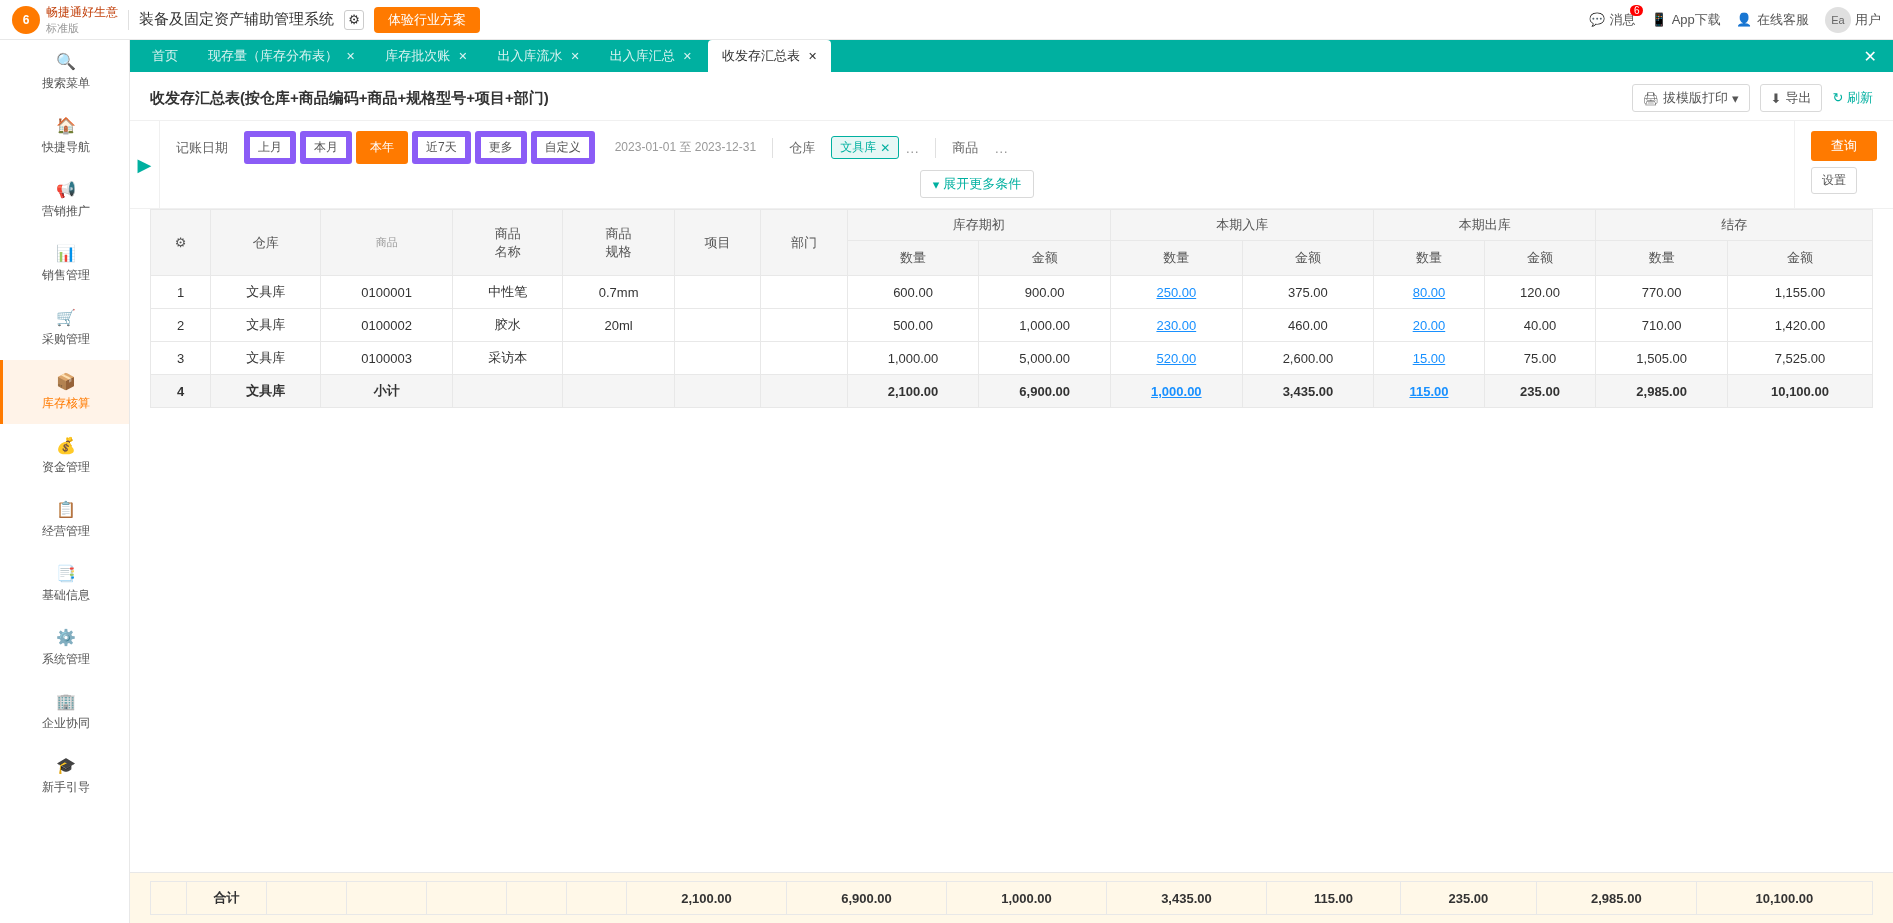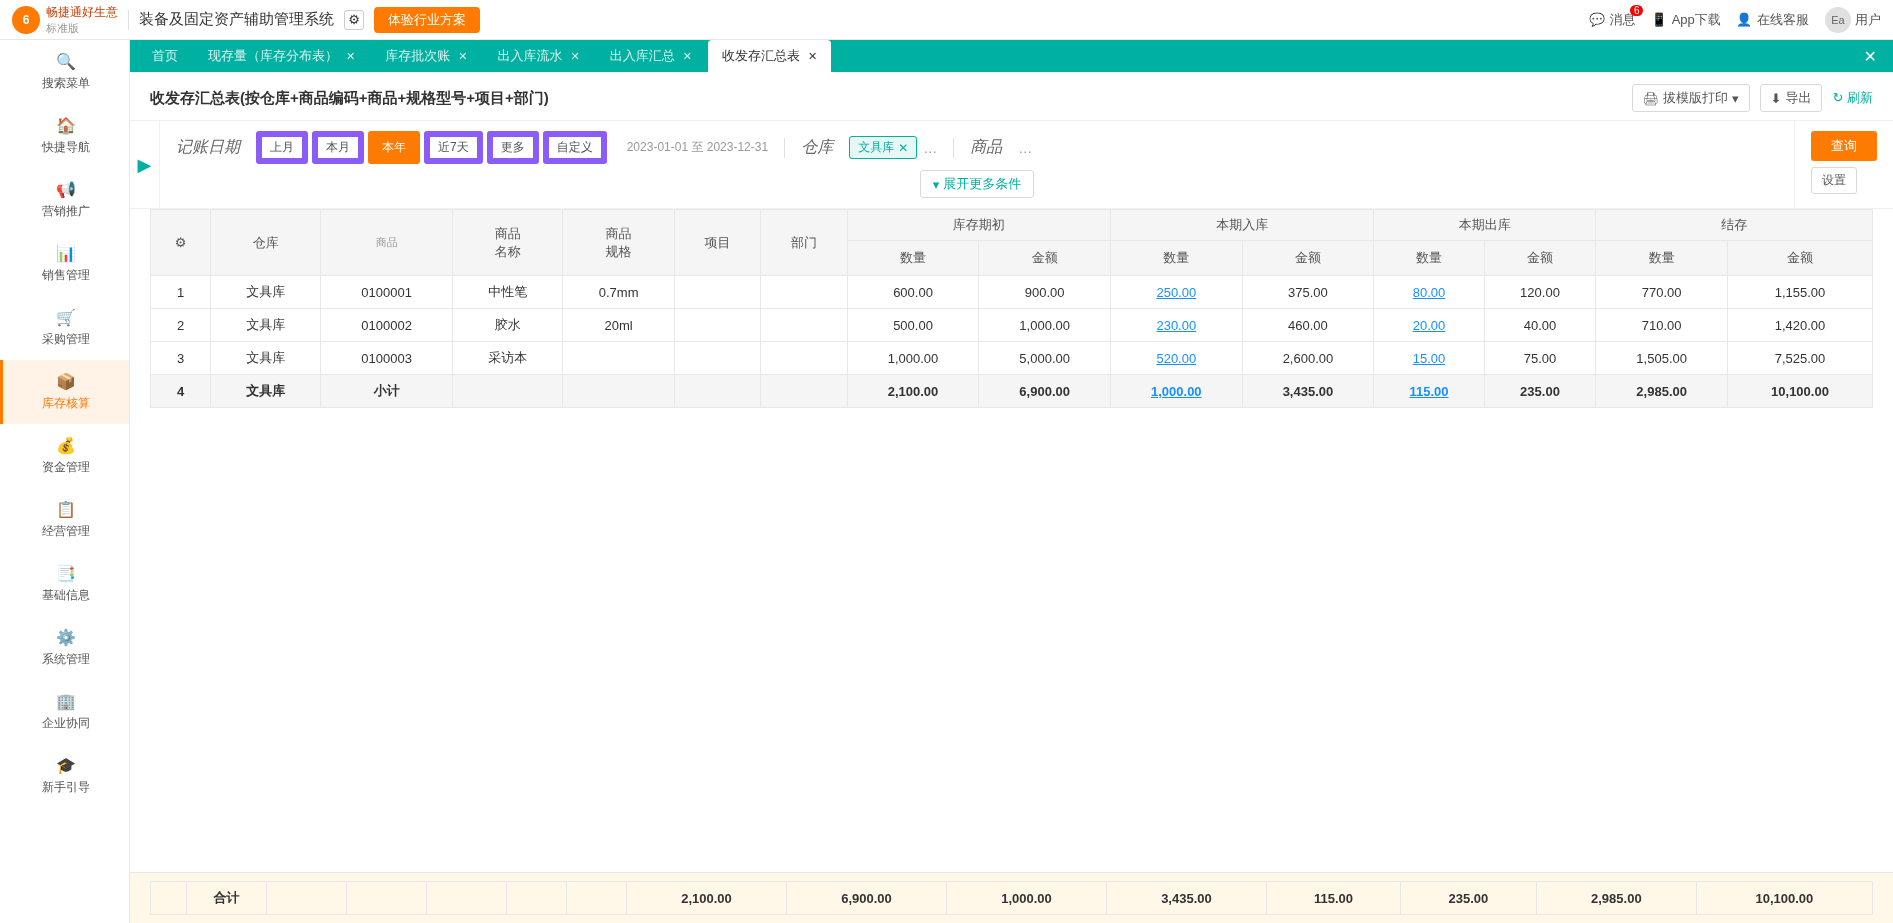--- a/index.html
+++ b/index.html
@@ -37,21 +37,21 @@
     .tab-bar-close { margin-left: auto; color: #fff; cursor: pointer; font-size: 16px; padding: 0 8px; }
 
     
     .page-content { flex: 1; background: #fff; margin: 0; overflow: auto; display: flex; flex-direction: column; }
     .page-header { padding: 12px 20px 8px; border-bottom: 1px solid #f0f0f0; display: flex; align-items: center; justify-content: space-between; flex-shrink: 0; }
     .page-title { font-size: 15px; font-weight: 600; color: #333; }
     .page-actions { display: flex; align-items: center; gap: 10px; }
     .action-btn { display: flex; align-items: center; gap: 4px; color: #555; font-size: 13px; cursor: pointer; border: 1px solid #d9d9d9; padding: 4px 10px; border-radius: 3px; background: #fff; }
     .refresh-btn { color: #00b0a0; cursor: pointer; font-size: 13px; }
     .filter-row { display: flex; align-items: center; gap: 16px; flex-wrap: wrap; }
-    .filter-label { color: #666; font-size: 16px; font-style: italic; }
+    .filter-label { color: #666; font-size: 13px; }
     .filter-date-btns { display: flex; align-items: center; gap: 4px; }
     .date-btn { padding: 2px 8px; border: 6px solid #8b5cf6; background: #fff; border-radius: 3px; cursor: pointer; font-size: 12px; color: #555; }
     .date-btn.active { background: #ff7a00; color: #fff; border-color: #ff7a00; }
     .date-range { font-size: 12px; color: #999; margin-left: 4px; }
     .filter-sep { width: 1px; height: 20px; background: #e0e0e0; }
     .filter-tag-group { display: flex; align-items: center; gap: 6px; }
     .filter-tag { display: flex; align-items: center; gap: 4px; background: #e6f7f5; border: 1px solid #00b0a0; border-radius: 3px; padding: 2px 8px; font-size: 12px; color: #00b0a0; }
     .filter-tag-close { cursor: pointer; }
     .filter-ellipsis { color: #999; cursor: pointer; font-size: 14px; }
     .expand-btn { display: flex; align-items: center; gap: 4px; color: #00b0a0; font-size: 13px; cursor: pointer; border: 1px solid #d9d9d9; background: #fff; padding: 4px 12px; border-radius: 3px; margin: 0 auto; }

